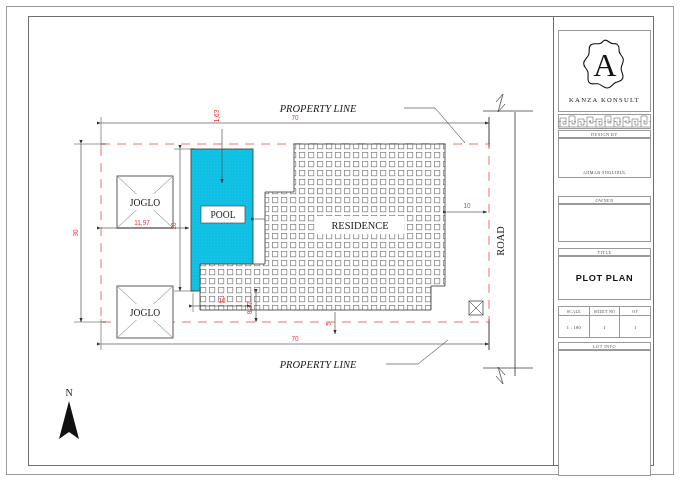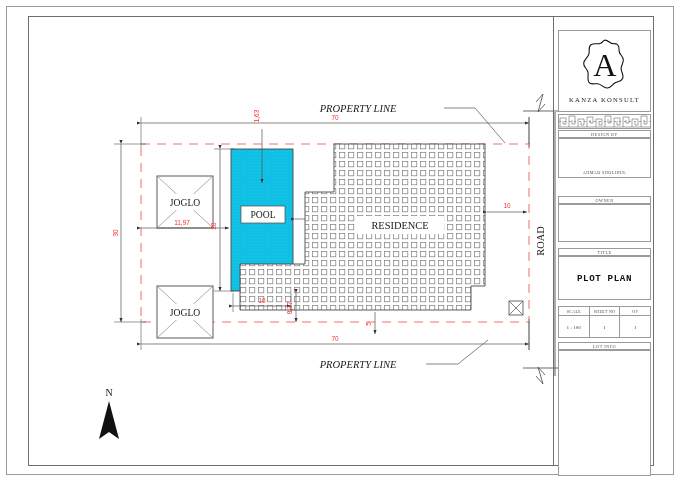--- a/index.html
+++ b/index.html
@@ -60,21 +60,21 @@
     font-family:"Liberation Serif", serif;font-size:4.2px;
     letter-spacing:.4px;color:#4a4a4a;
   }
   .owner-lbl{top:180px;height:8px;}
   .owner-val{top:188px;height:38px;}
 
   .title-lbl{top:232px;height:8px;}
   .title-val{top:240px;height:44px;}
   .title-text{
     position:absolute;left:0;right:0;top:50%;transform:translateY(-50%);
-    text-align:center;font-family:Liberation Mono, monospace;
+    text-align:center;font-family:Liberation Sans, sans-serif;
     font-weight:bold;font-size:9.2px;letter-spacing:.6px;color:#111;
   }
 
   .ssof{top:290px;height:32px;padding:0;}
   .ssof-row{display:flex;width:100%;}
   .ssof-h{height:9px;}
   .ssof-b{height:22px;}
   .ssof-c{
     flex:1;border-right:1px solid #9a9a9a;box-sizing:border-box;
     display:flex;align-items:center;justify-content:center;
@@ -82,21 +82,21 @@
     letter-spacing:.3px;color:#4a4a4a;
   }
   .ssof-h .ssof-c{border-bottom:1px solid #9a9a9a;}
   .ssof-c:last-child{border-right:none;}
   .ssof-b .ssof-c{font-size:4.4px;color:#2a2a2a;}
 
   .lotinfo-lbl{top:326px;height:8px;}
   .lotinfo-val{top:334px;height:126px;}
 
   
-  #canvas{position:absolute;left:28px;top:16px;width:525px;height:462px;margin-left:40px;}
+  #canvas{position:absolute;left:28px;top:16px;width:525px;height:462px;}
   #canvas svg{display:block;}
 
   .lbl{
     font-family:"Liberation Serif", serif;
     fill:#1a1a1a;
   }
   .lbl-italic{font-style:italic;}
   .dim{
     font-family:"Liberation Sans", sans-serif;
     fill:#ff2d2d;font-size:6.4px;

